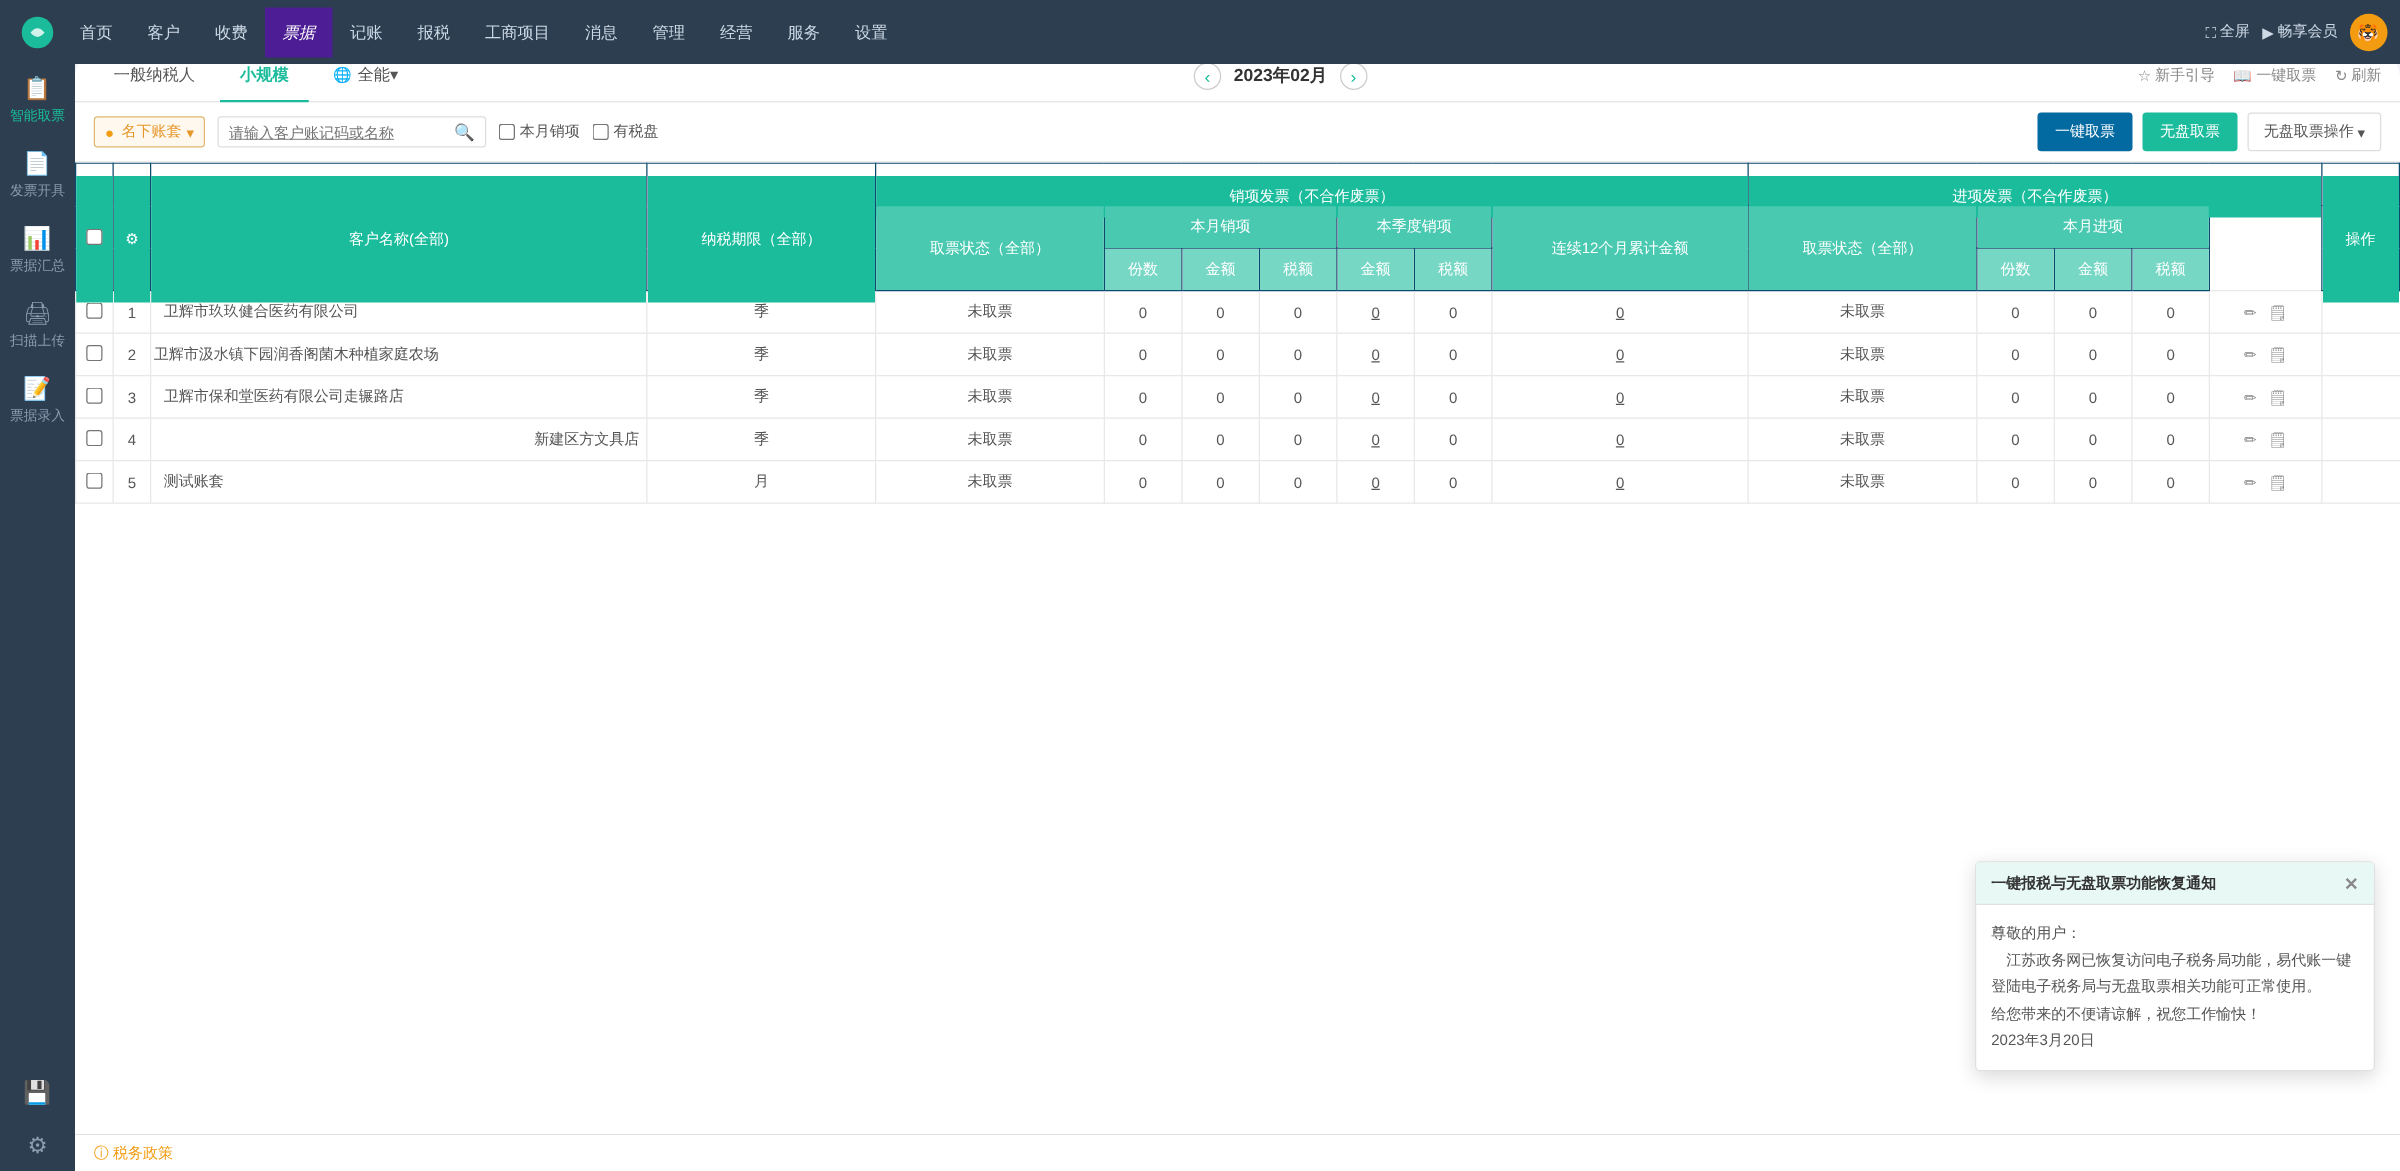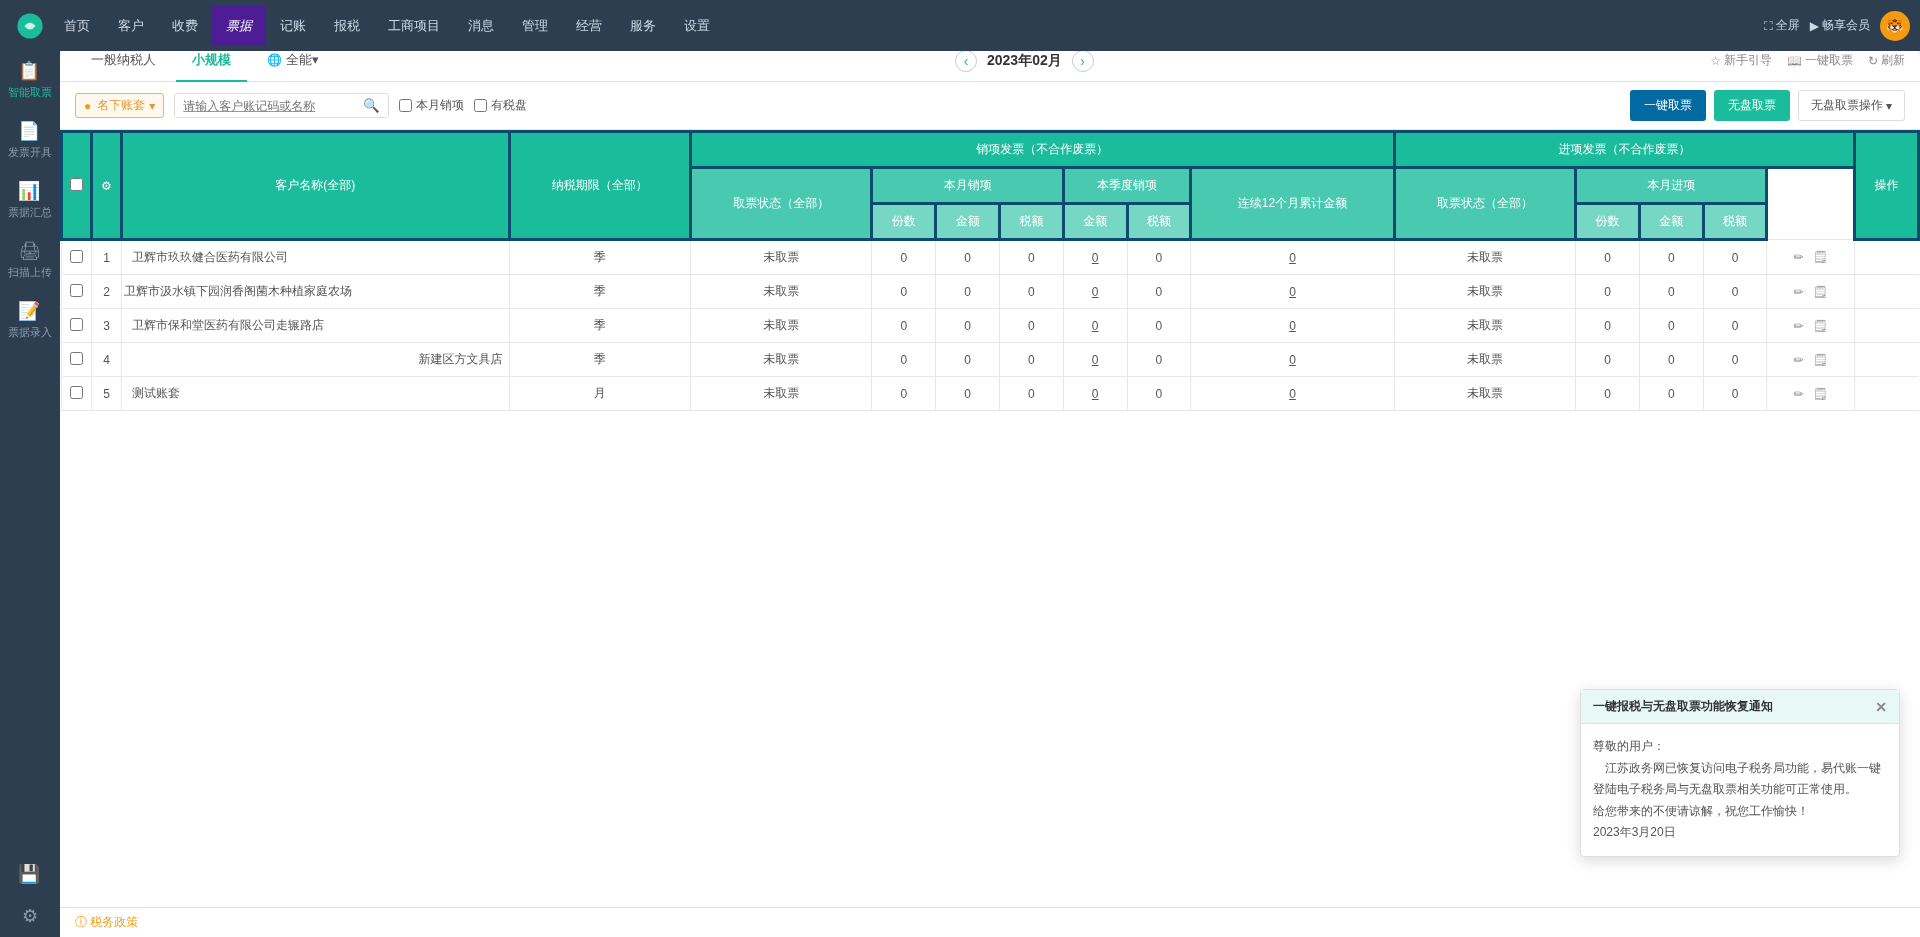--- a/index.html
+++ b/index.html
@@ -78,21 +78,21 @@
     .filter-bar .right-btns { margin-left: auto; display: flex; gap: 8px; }
     .btn-orange { background: #0369a1; color: #fff; border: none; padding: 6px 14px; border-radius: 3px; font-size: 12px; cursor: pointer; }
     .btn-teal { background: #1abc9c; color: #fff; border: none; padding: 6px 14px; border-radius: 3px; font-size: 12px; cursor: pointer; }
     .btn-outline { background: #fff; color: #555; border: 1px solid #ddd; padding: 6px 12px; border-radius: 3px; font-size: 12px; cursor: pointer; display: flex; align-items: center; gap: 3px; }
 
     
     .table-wrap { flex: 1; overflow: auto; background: #fff; }
     table { width: 100%; border-collapse: collapse; font-size: 12px; }
     thead tr th {
       background: #1abc9c; color: #fff; padding: 8px 6px; text-align: center;
-      border: 3px solid #0c4a6e; white-space: nowrap; font-weight: normal; position: sticky; top: 0; z-index: 10;
+      border: 1px solid #0c4a6e; white-space: nowrap; font-weight: normal; position: sticky; top: 10px; z-index: 10;
     }
     thead tr.sub-header th { background: #48c9b0; }
     thead tr.sub-sub-header th { background: #76d7c4; color: #fff; }
     tbody tr { border-bottom: 1px solid #e8e8e8; }
     tbody td { padding: 8px 6px; text-align: center; border: 1px solid #e8e8e8; color: #555; }
     .underline-link { text-decoration: underline; color: #555; cursor: pointer; }
     .action-icon { color: #888; cursor: pointer; margin: 0 3px; }
     .checkbox-col { width: 30px; }
     .setting-col { width: 30px; }
 

